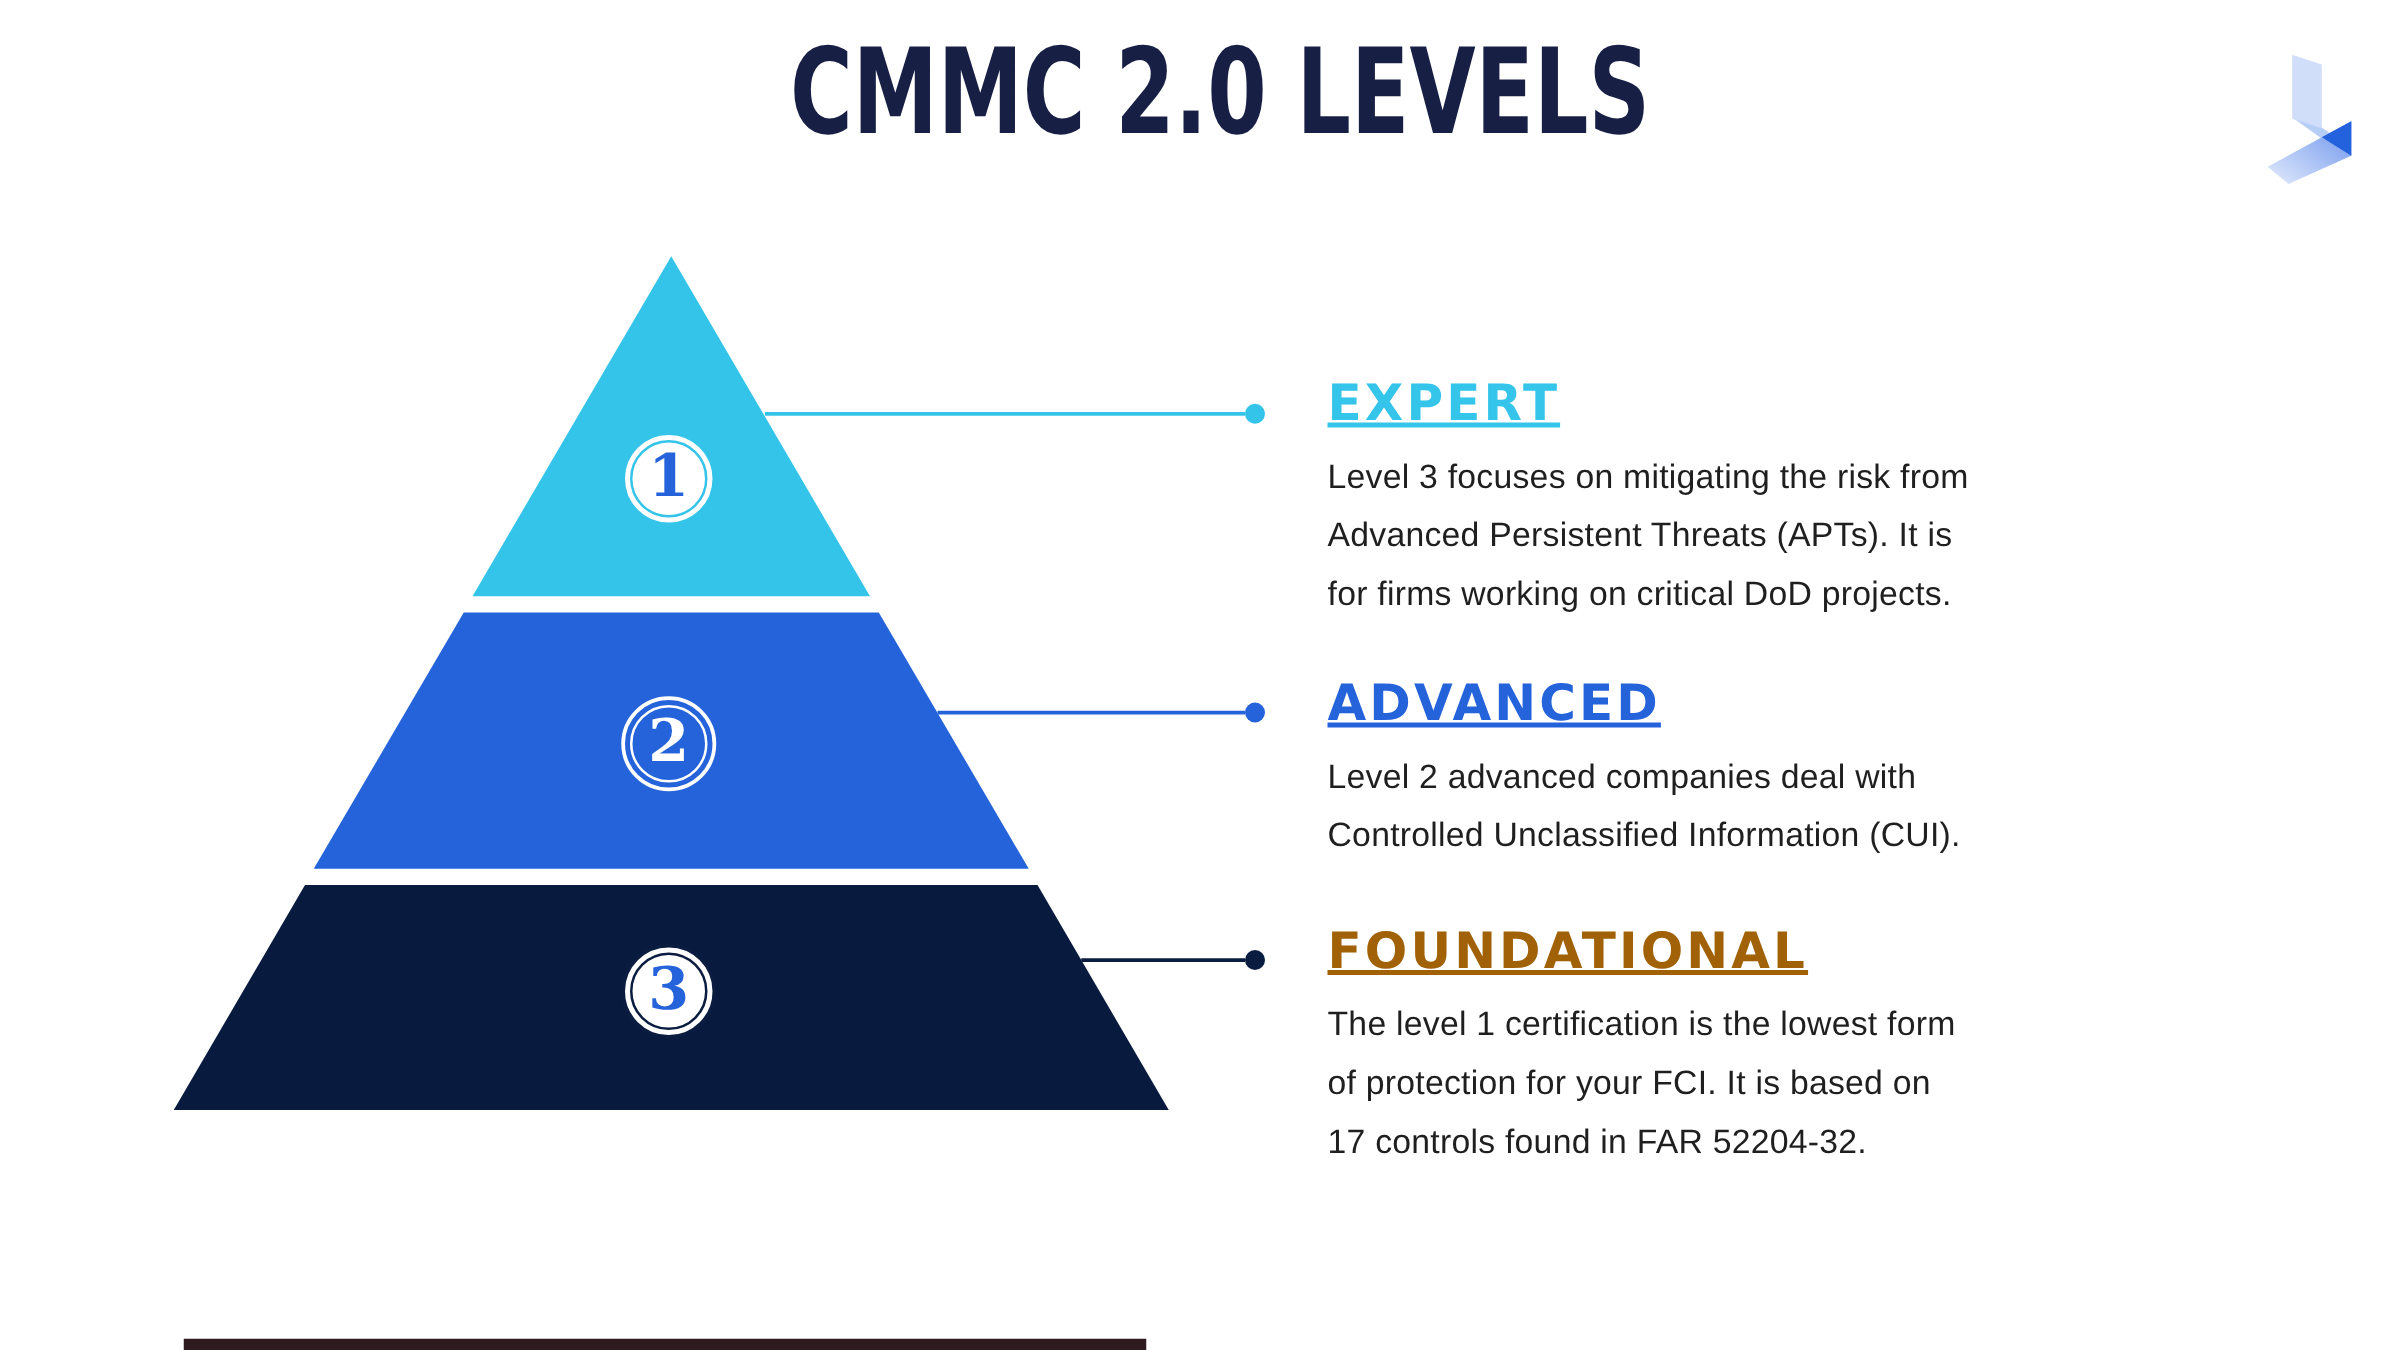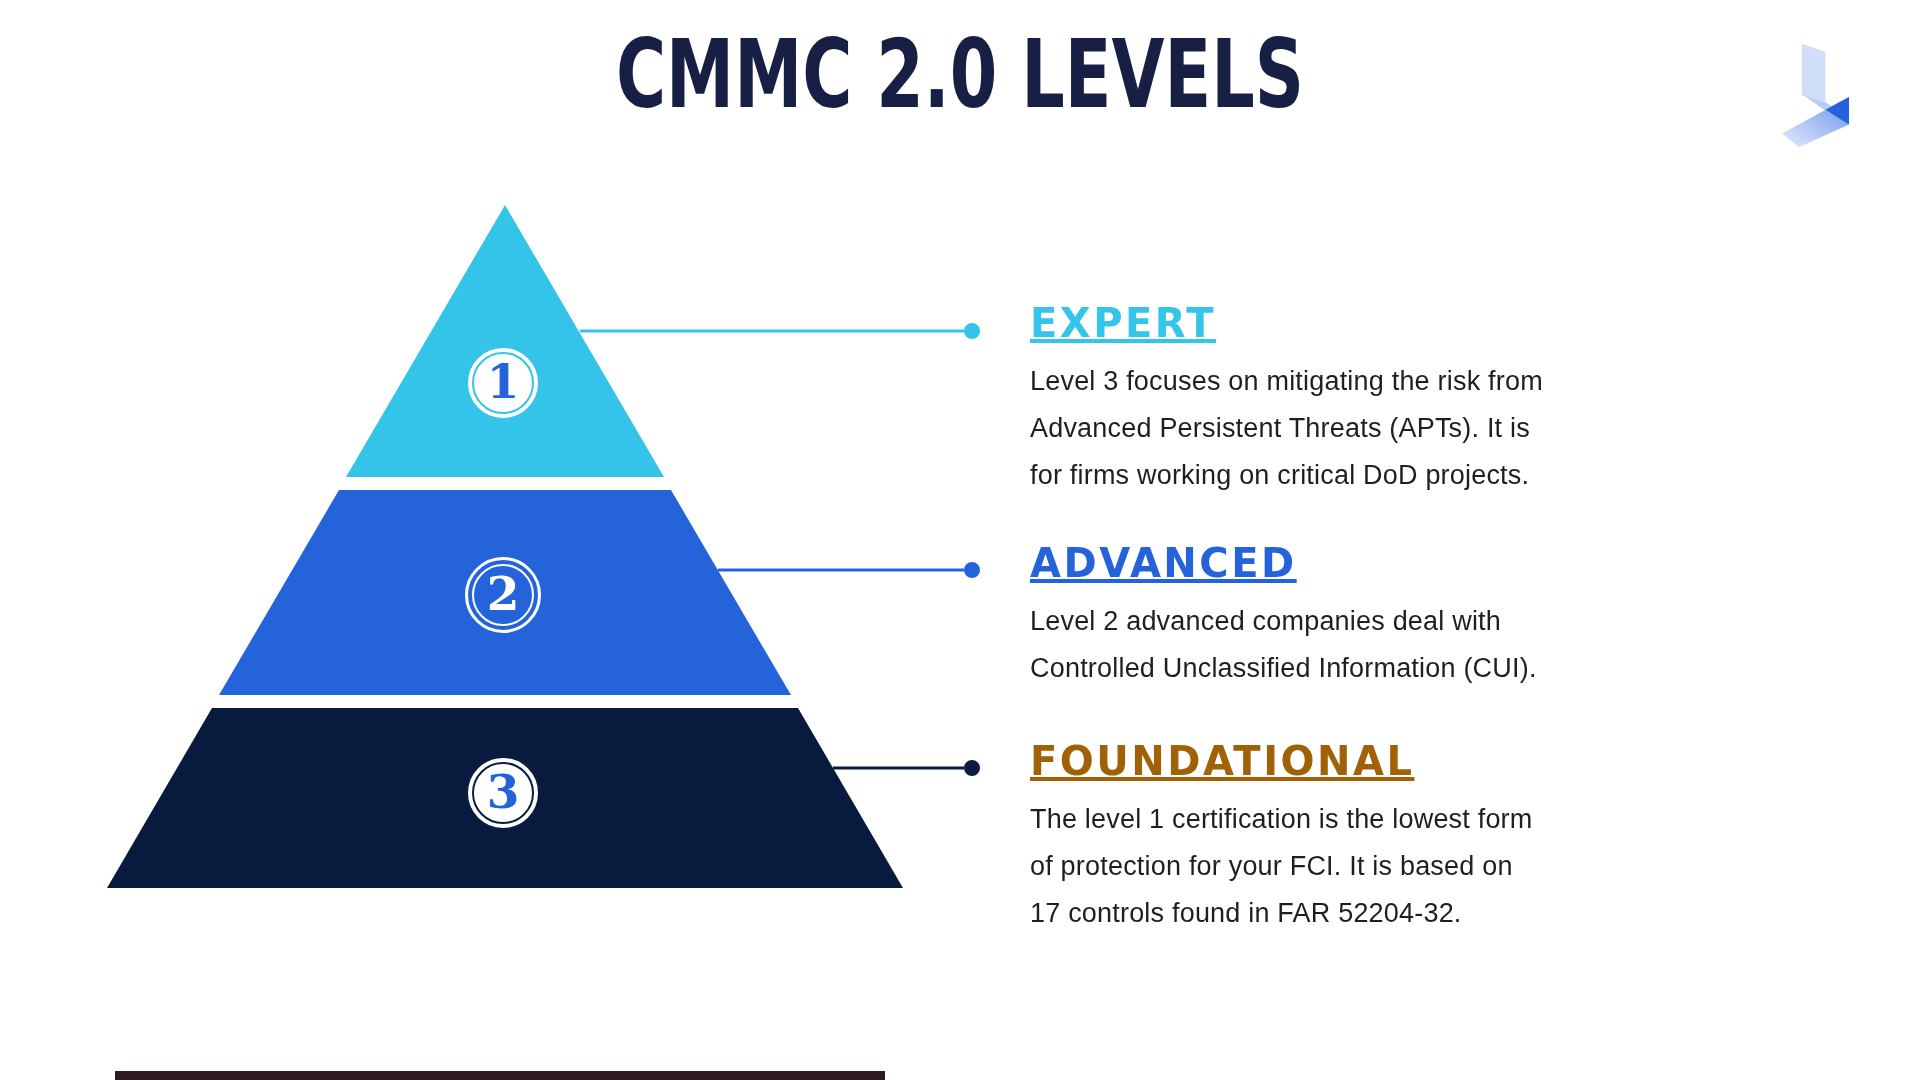--- a/index.html
+++ b/index.html
@@ -1,19 +1,19 @@
 <!DOCTYPE html>
 <html><head>
 <meta charset="utf-8">
 <style>
   * { margin: 0; padding: 0; box-sizing: border-box; }
   html, body { width: 1920px; height: 1080px; background: #ffffff; overflow: hidden; }
   body { font-family: "Liberation Sans", sans-serif; position: relative; }
 
-  .canvas { position: absolute; inset: 0; background: #ffffff; }
+  .canvas { position: absolute; inset: 0; background: #ffffff; margin-left: 32px; }
 
   
   .page-title {
     position: absolute;
     top: 22px;
     left: 50%;
     transform: translateX(-50%) scaleX(0.72);
     transform-origin: center;
     font-family: "DejaVu Sans", sans-serif;
     font-weight: 800;

